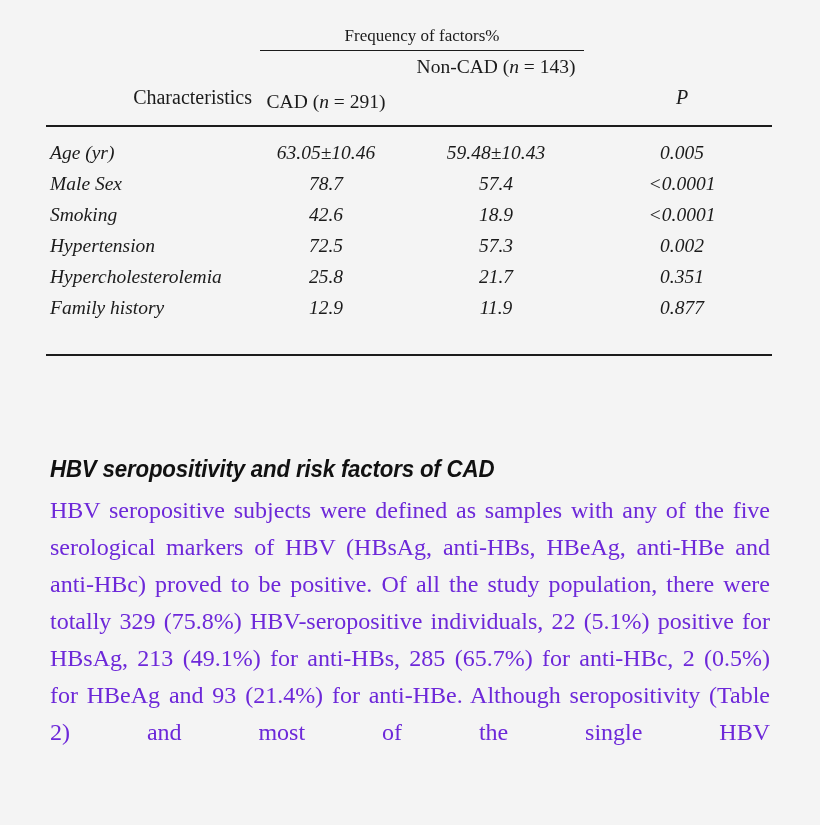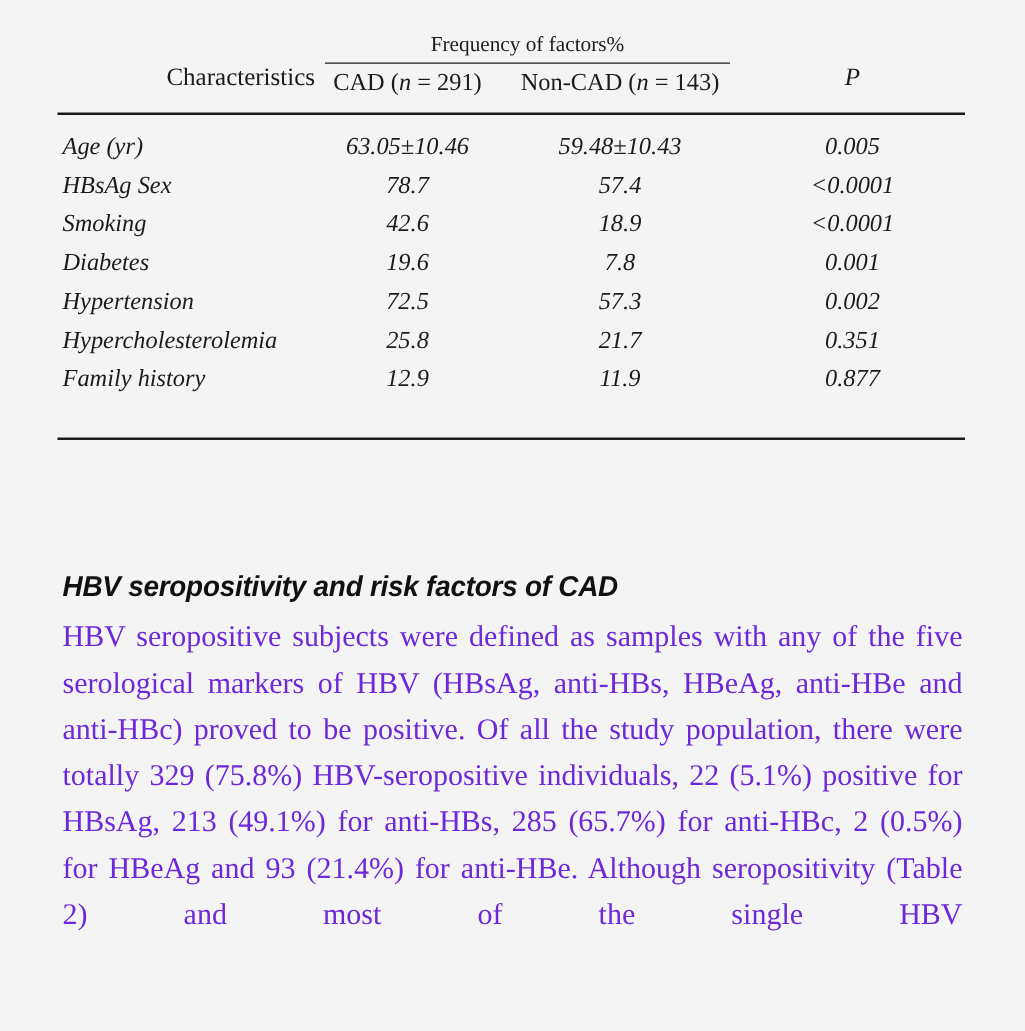--- a/index.html
+++ b/index.html
@@ -87,21 +87,21 @@
     width: 100%;
     padding-top: 4px;
   }
   .freq-subs > span {
     display: block;
     text-align: center;
     white-space: nowrap;
     font-size: 19.5px;
     line-height: 1.25;
   }
-  .sub-cad    { width: 148px; }
+  .sub-cad    { width: 148px; margin-top: 35px; }
   .sub-noncad { width: 192px; }
   .nital { font-style: italic; }
 
   .rule-row td {
     padding: 0;
     height: 9px;
     border-bottom: 2.1px solid #1b1b1b;
   }
   .rule-row.top td { height: 11px; }
 
@@ -207,38 +207,32 @@
       </thead>
 
       <tbody class="body-rows">
         <tr>
           <td class="lbl">Age (yr)</td>
           <td class="num">63.05±10.46</td>
           <td class="num">59.48±10.43</td>
           <td class="num">0.005</td>
         </tr>
         <tr>
-          <td class="lbl">HBsAg Sex</td>
+          <td class="lbl">Male Sex</td>
           <td class="num">78.7</td>
           <td class="num">57.4</td>
           <td class="num">&lt;0.0001</td>
         </tr>
         <tr>
           <td class="lbl">Smoking</td>
           <td class="num">42.6</td>
           <td class="num">18.9</td>
           <td class="num">&lt;0.0001</td>
         </tr>
         <tr>
-          <td class="lbl">Diabetes</td>
-          <td class="num">19.6</td>
-          <td class="num">7.8</td>
-          <td class="num">0.001</td>
-        </tr>
-        <tr>
           <td class="lbl">Hypertension</td>
           <td class="num">72.5</td>
           <td class="num">57.3</td>
           <td class="num">0.002</td>
         </tr>
         <tr>
           <td class="lbl">Hypercholesterolemia</td>
           <td class="num">25.8</td>
           <td class="num">21.7</td>
           <td class="num">0.351</td>

